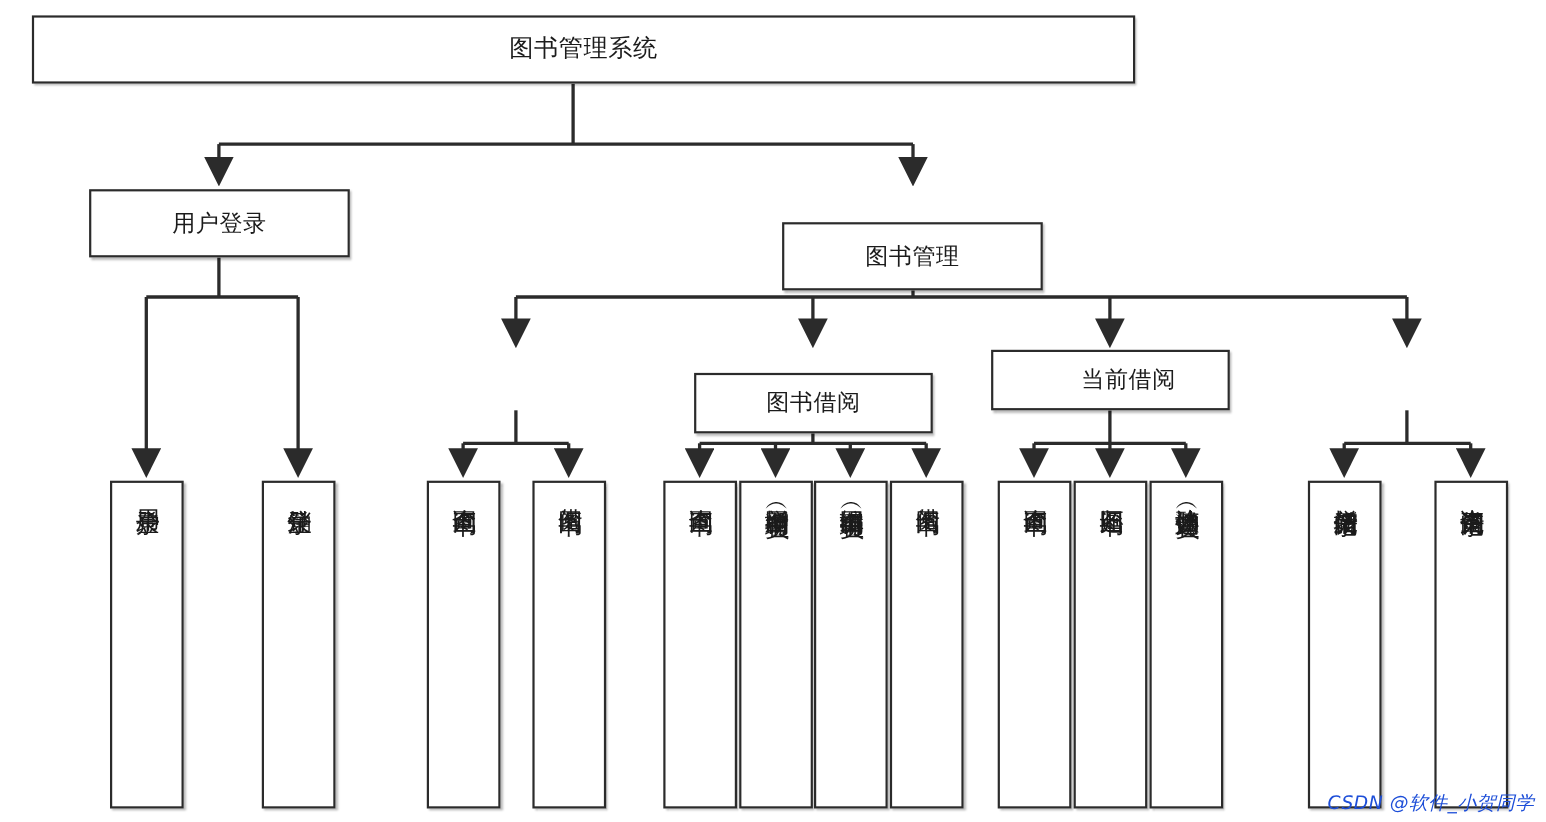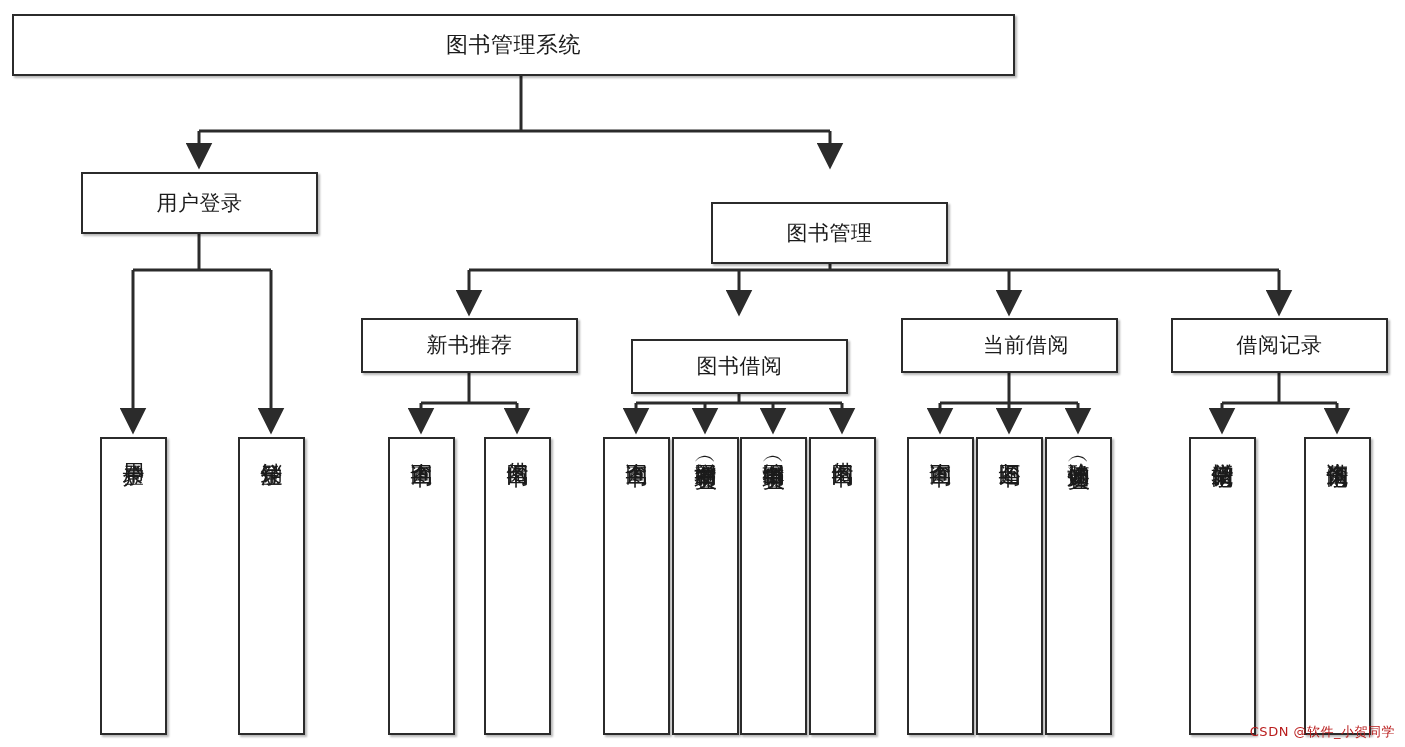--- a/index.html
+++ b/index.html
@@ -54,25 +54,26 @@
     text-orientation: upright;
     font-size: 22px;
     line-height: 1.18;
     letter-spacing: 1px;
     white-space: nowrap;
   }
   .watermark {
     position: absolute;
     right: 10px;
     bottom: 6px;
-    font-size: 13px;
-    color: #b91c1c;
+    font-size: 17px;
+    color: #1d4ed8;
     letter-spacing: 0.5px;
     z-index: 3;
     white-space: nowrap;
+    font-style: italic;
   }
 </style>
 </head>
 <body>
 
 <div id="canvas">
 
   <svg class="wires" viewBox="0 0 1405 747">
     <defs>
       <marker id="arrow" viewBox="0 0 12 12" refX="10" refY="6" markerWidth="9" markerHeight="9" orient="auto-start-reverse">
@@ -119,47 +120,41 @@
       <path d="M 1009 403 L 1009 430" marker-end="url(#arrow)"></path>
       <path d="M 1078 403 L 1078 430" marker-end="url(#arrow)"></path>
 
       <path d="M 1279 373 L 1279 403"></path>
       <path d="M 1222 403 L 1337 403"></path>
       <path d="M 1222 403 L 1222 430" marker-end="url(#arrow)"></path>
       <path d="M 1337 403 L 1337 430" marker-end="url(#arrow)"></path>
     </g>
   </svg>
 
-  <div class="node root" style="left:12px; top:14px; width:1003px; height:62px;">
+  <div class="node root" style="left:29px; top:14px; width:1003px; height:62px;">
     <span class="lbl">图书管理系统</span>
   </div>
 
   <div class="node" style="left:81px; top:172px; width:237px; height:62px;">
     <span class="lbl">用户登录</span>
   </div>
 
   <div class="node" style="left:711px; top:172px; width:237px; height:62px;margin-top:30px;">
     <span class="lbl">图书管理</span>
   </div>
 
-  <div class="node" style="left:361px; top:318px; width:217px; height:55px;">
-    <span class="lbl">新书推荐</span>
-  </div>
 
   <div class="node" style="left:631px; top:318px; width:217px; height:55px;margin-top:21px;">
     <span class="lbl">图书借阅</span>
   </div>
 
   <div class="node" style="left:901px; top:318px; width:217px; height:55px;padding-left:33px;">
     <span class="lbl">当前借阅</span>
   </div>
 
-  <div class="node" style="left:1171px; top:318px; width:217px; height:55px;">
-    <span class="lbl">借阅记录</span>
-  </div>
 
   <div class="node leaf" style="left:100px; top:437px; width:67px; height:298px;">
     <span class="lbl">用户登录</span>
   </div>
 
   <div class="node leaf" style="left:238px; top:437px; width:67px; height:298px;">
     <span class="lbl">注销登录</span>
   </div>
 
   <div class="node leaf" style="left:388px; top:437px; width:67px; height:298px;">

